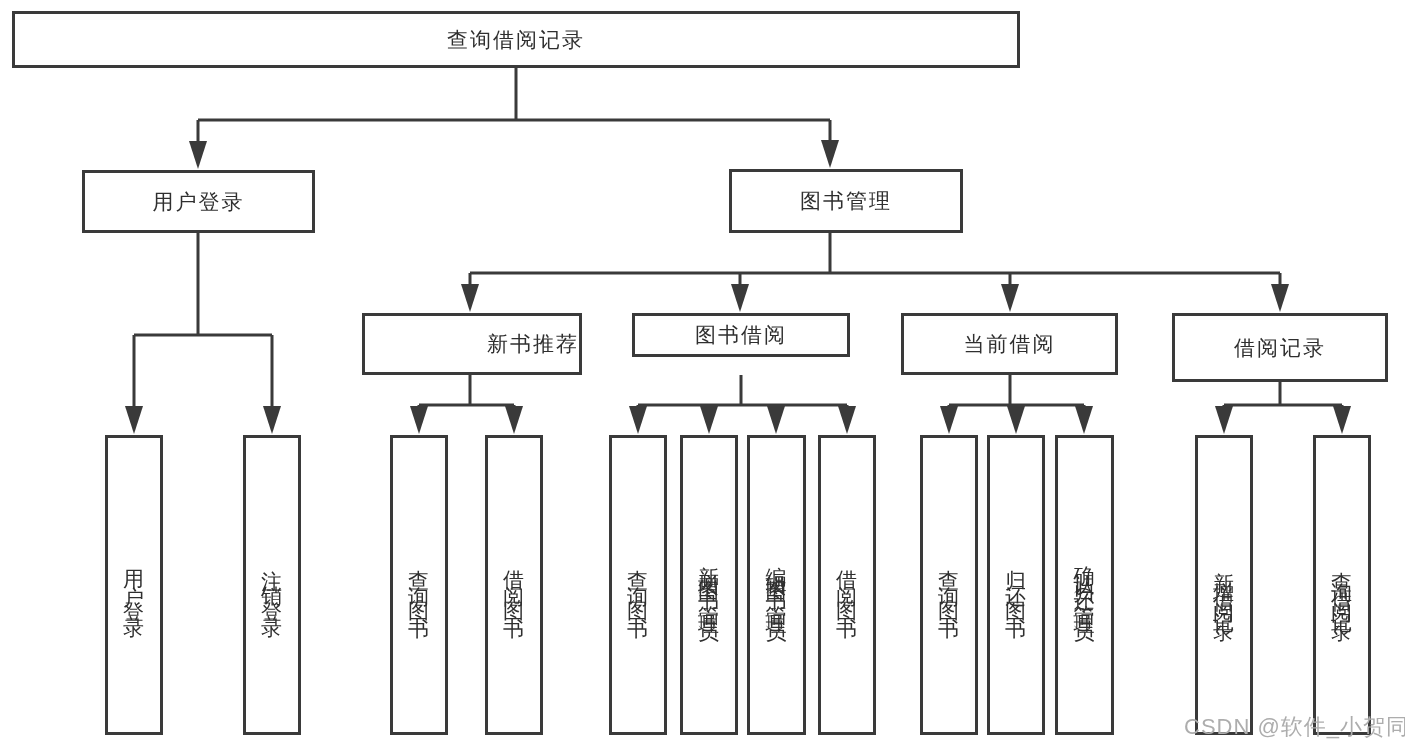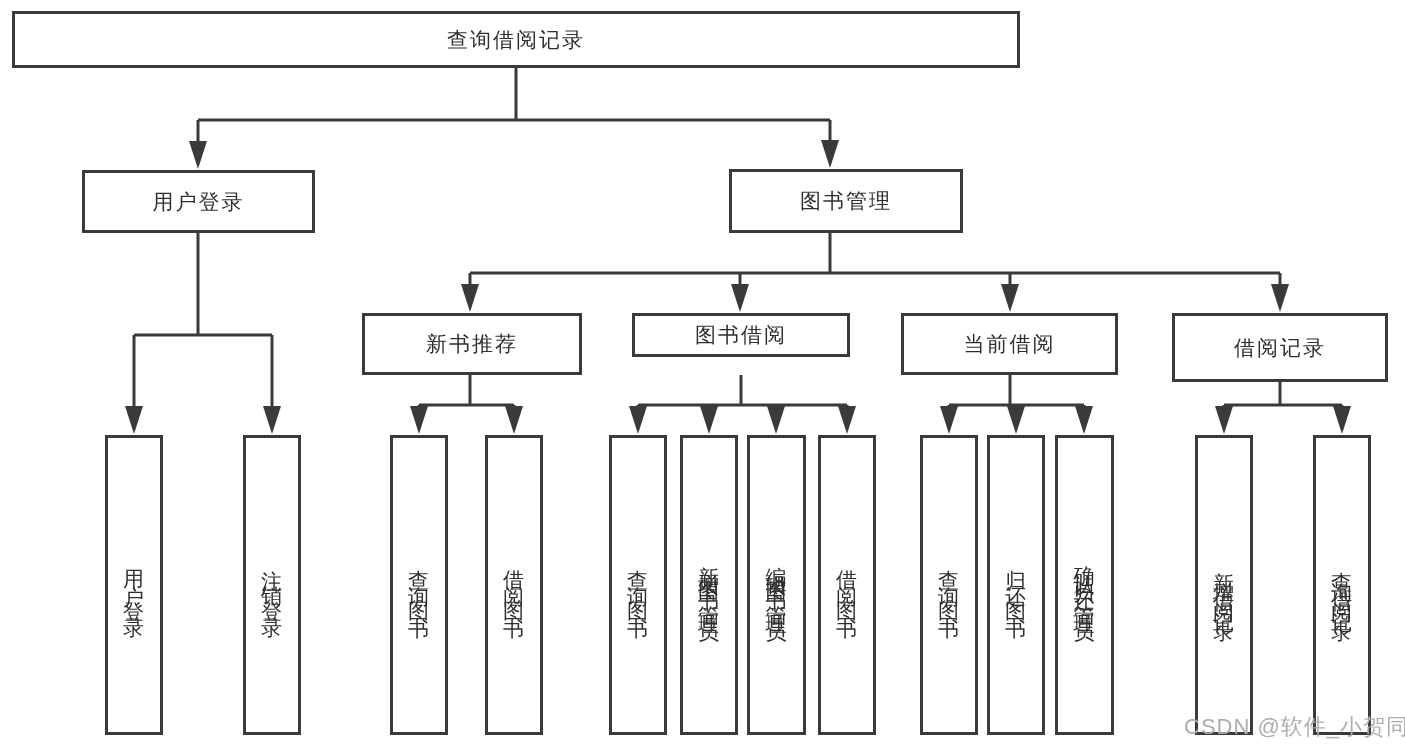--- a/index.html
+++ b/index.html
@@ -101,21 +101,21 @@
     <span>查询借阅记录</span>
   </div>
 
   <div class="node hbox" style="left:82px;top:170px;width:233px;height:63px;">
     <span>用户登录</span>
   </div>
   <div class="node hbox" style="left:712px;top:169px;width:234px;height:64px;margin-left:17px;">
     <span>图书管理</span>
   </div>
 
-  <div class="node hbox" style="left:362px;top:313px;width:220px;height:62px;">
+  <div class="node hbox" style="left:362px;top:313px;width:220px;height:62px;justify-content:flex-end;">
     <span>新书推荐</span>
   </div>
   <div class="node hbox" style="left:632px;top:313px;width:218px;height:44px;">
     <span>图书借阅</span>
   </div>
   <div class="node hbox" style="left:901px;top:313px;width:217px;height:62px;">
     <span>当前借阅</span>
   </div>
   <div class="node hbox" style="left:1172px;top:313px;width:216px;height:69px;">
     <span>借阅记录</span>

